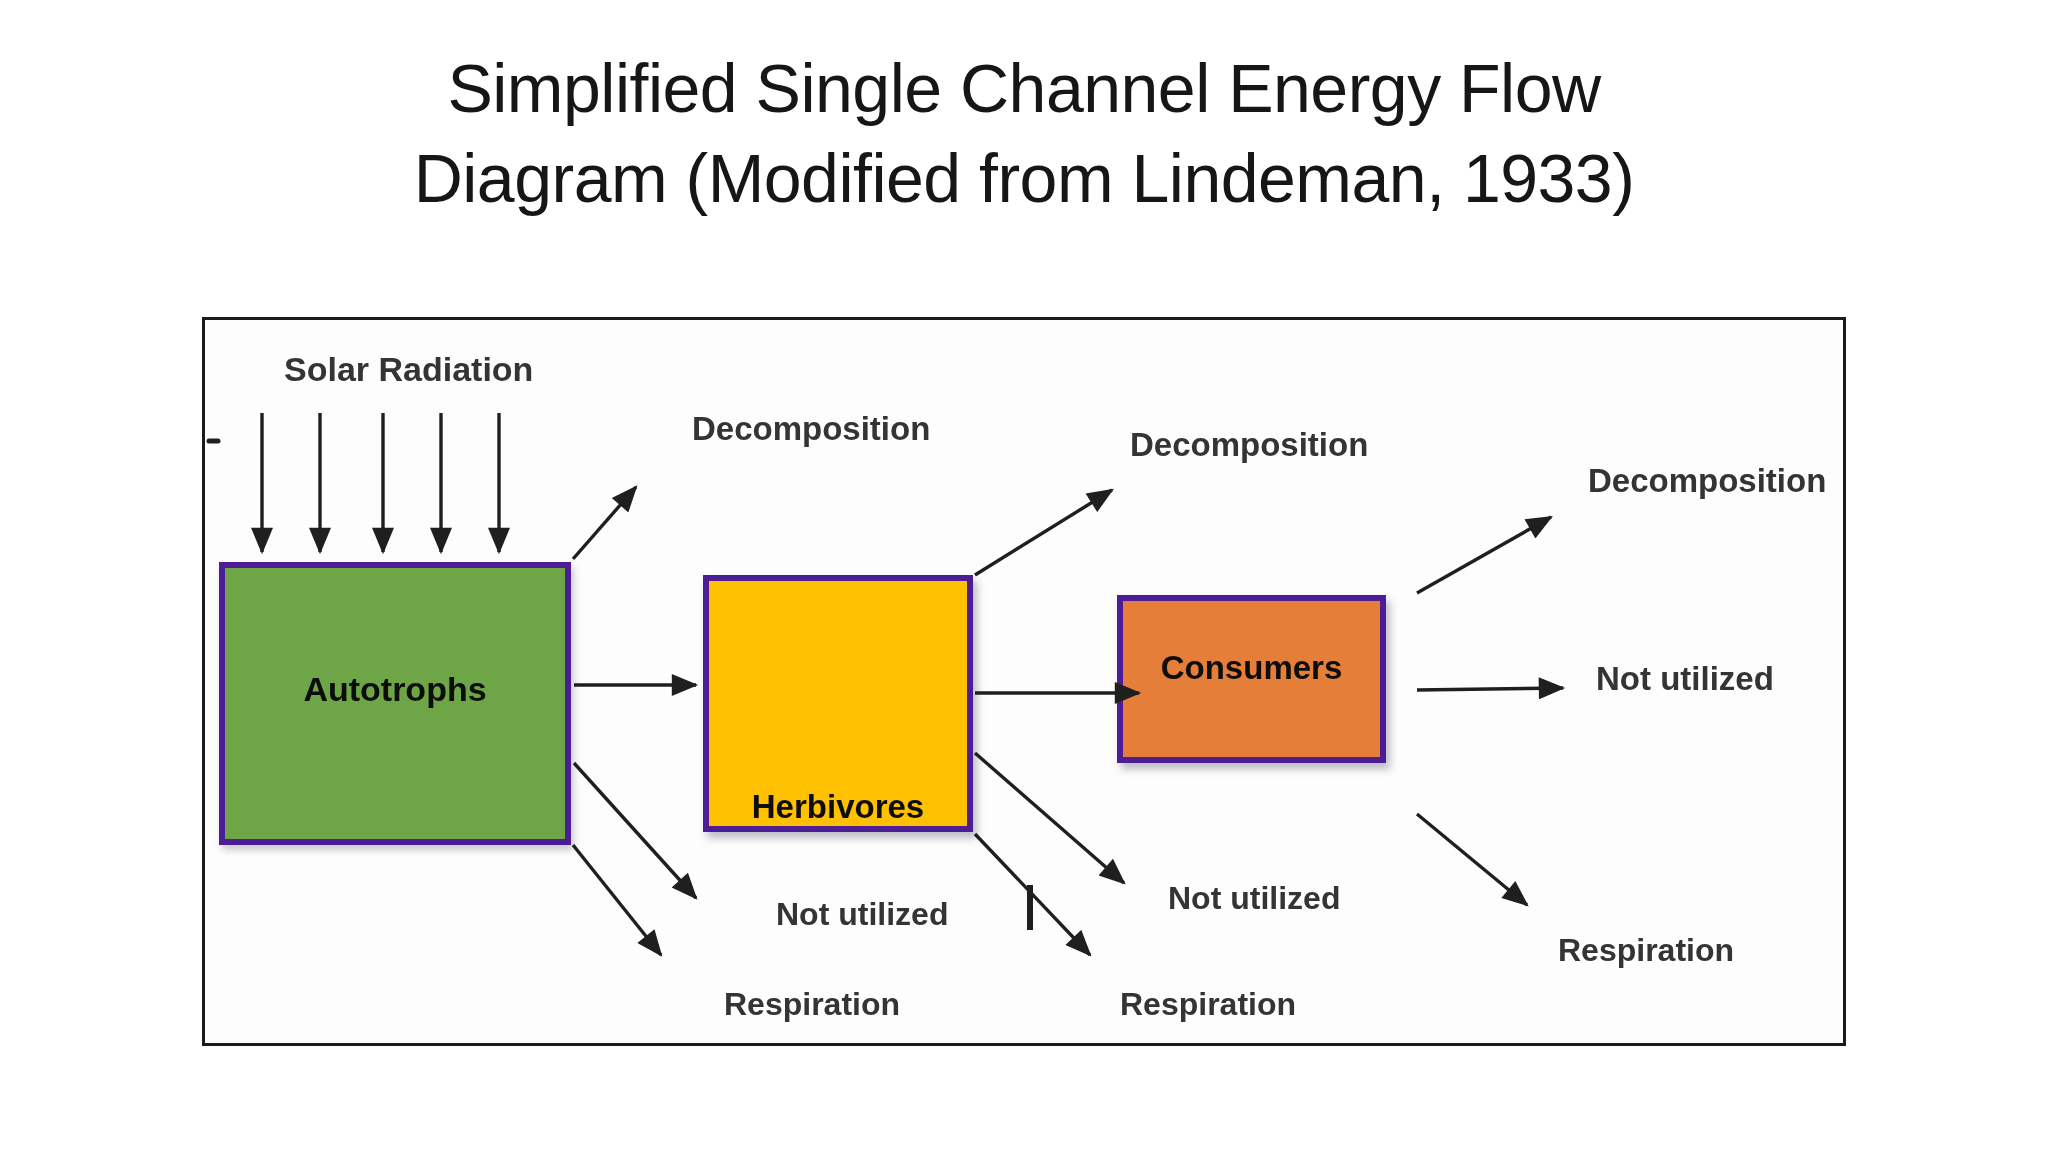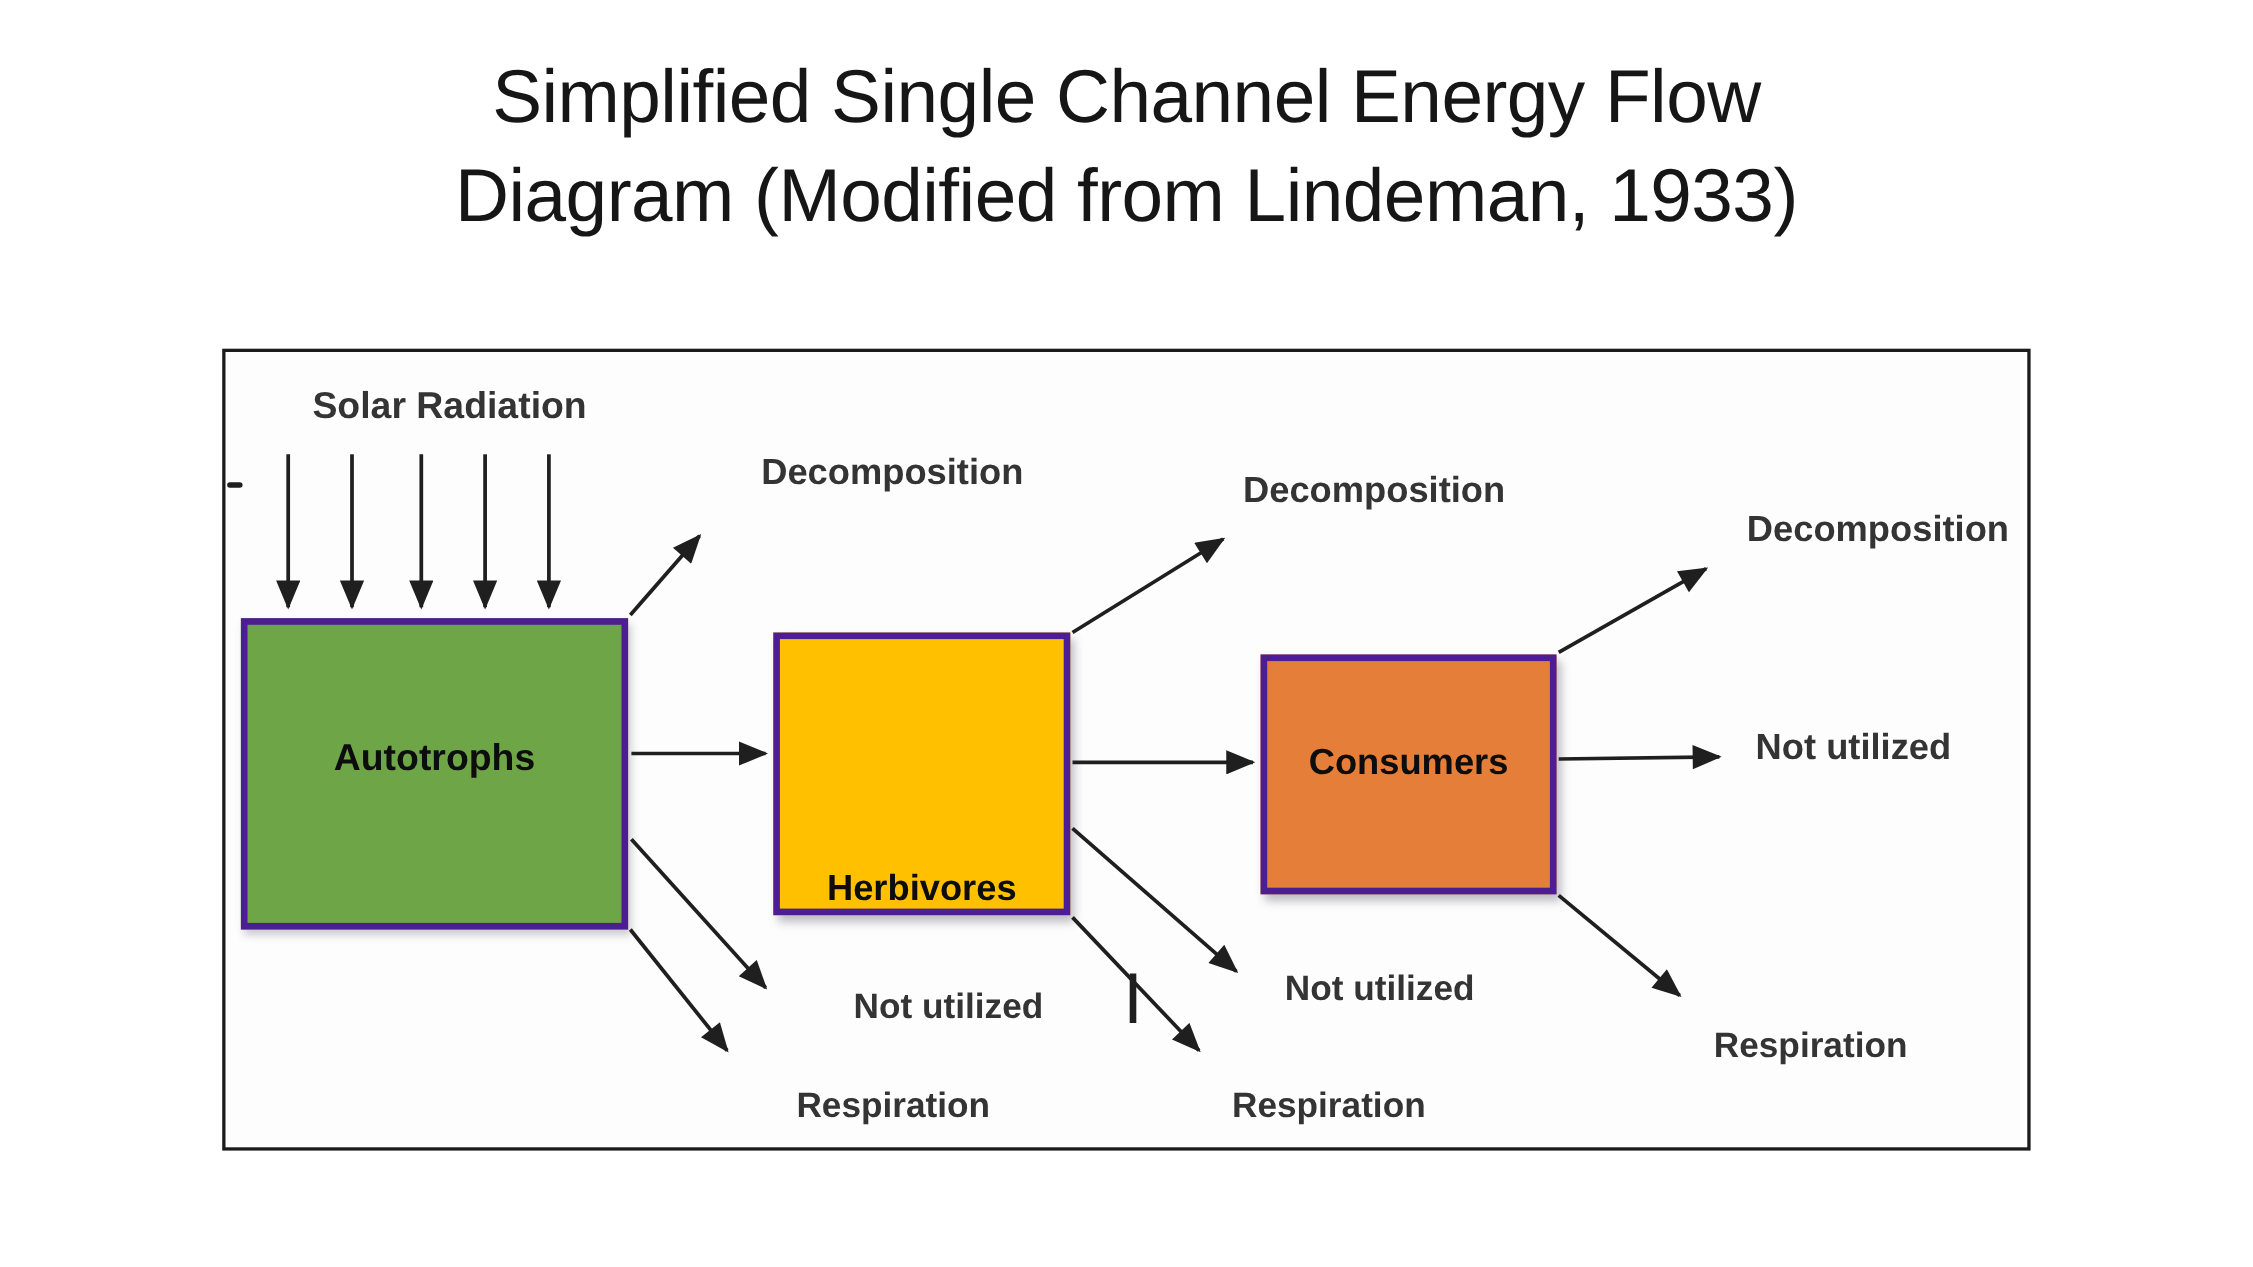--- a/index.html
+++ b/index.html
@@ -47,21 +47,21 @@
     padding-bottom: 28px; box-sizing: border-box;
     box-shadow: 3px 5px 7px rgba(90,90,110,0.30);
   }
   .node-herbivores {
     left: 703px; top: 575px; width: 270px; height: 257px;
     font-size: 33px;
     box-sizing: border-box;
     box-shadow: 4px 6px 8px rgba(90,90,110,0.40);
   }
   .node-consumers {
-    left: 1146px; top: 595px; width: 269px; height: 218px;
+    left: 1117px; top: 595px; width: 269px; height: 168px;
     font-size: 33px;
     padding-bottom: 22px; box-sizing: border-box;
     box-shadow: 4px 6px 8px rgba(90,90,110,0.40);
   }
   .arrows-layer {
     position: absolute;
     left: 0; top: 0; width: 2048px; height: 1152px;
     pointer-events: none;
   }
   

